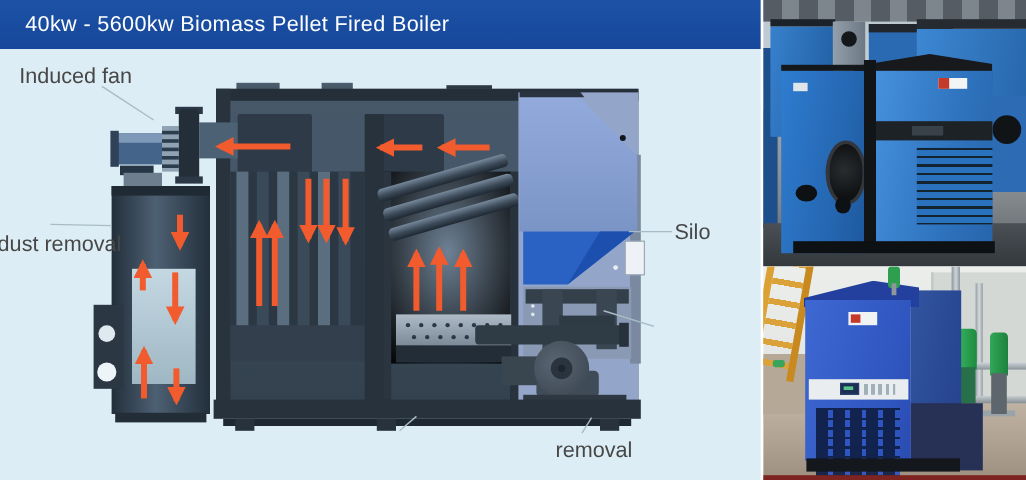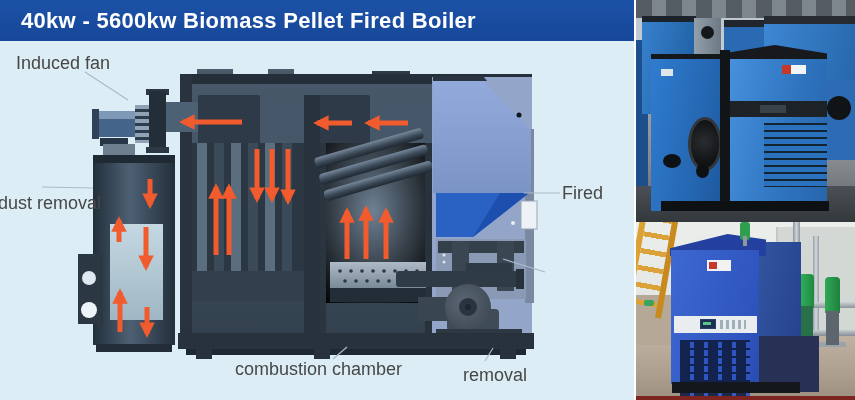--- a/index.html
+++ b/index.html
@@ -7,21 +7,21 @@
     position:relative;width:855px;height:400px;overflow:hidden;
     font-family:"Liberation Sans", sans-serif;background:#ffffff;
   }
   
   .titlebar{
     position:absolute;left:0;top:0;width:634px;height:41px;
     background:linear-gradient(180deg,#1c52a6 0%,#16479a 100%);
     display:flex;align-items:center;
   }
   .titlebar .title{
-    color:#ffffff;font-size:22px;font-weight:bold;letter-spacing:.3px;
+    color:#ffffff;font-size:18px;font-weight:normal;letter-spacing:.3px;
     padding-left:21px;white-space:nowrap;
   }
   
   .diagram{
     position:absolute;left:0;top:41px;width:634px;height:359px;
     background:#dcedf5;
     text-align:right;
   }
   .diagram svg{position:absolute;left:0;top:0;}
   .lbl{
@@ -312,22 +312,21 @@
         <line x1="42" y1="146" x2="93" y2="147"></line>
         <line x1="524" y1="152" x2="560" y2="152"></line>
         <line x1="503" y1="218" x2="545" y2="231"></line>
         <line x1="333" y1="318" x2="347" y2="306"></line>
         <line x1="485" y1="320" x2="493" y2="307"></line>
       </g>
     </svg>
 
     <div class="lbl" style="left:16px;top:12px;">Induced fan</div>
     <div class="lbl" style="left:-2px;top:152px;">dust removal</div>
-    <div class="lbl" style="left:562px;top:142px;">Fired</div>
-    <div class="lbl" style="left:235px;top:318px;">combustion chamber</div>
+    <div class="lbl" style="left:562px;top:142px;">Silo</div>
     <div class="lbl" style="left:463px;top:324px;">removal</div>
   </div>
 
   <div class="photo photo-top">
     <div class="p1-wall"></div>
     <div class="p1-roof"></div>
     <div class="p1-floor"></div>
     <div class="p1-bgb0"></div>
     <div class="p1-bgb1"></div>
     <div class="p1-chim">

